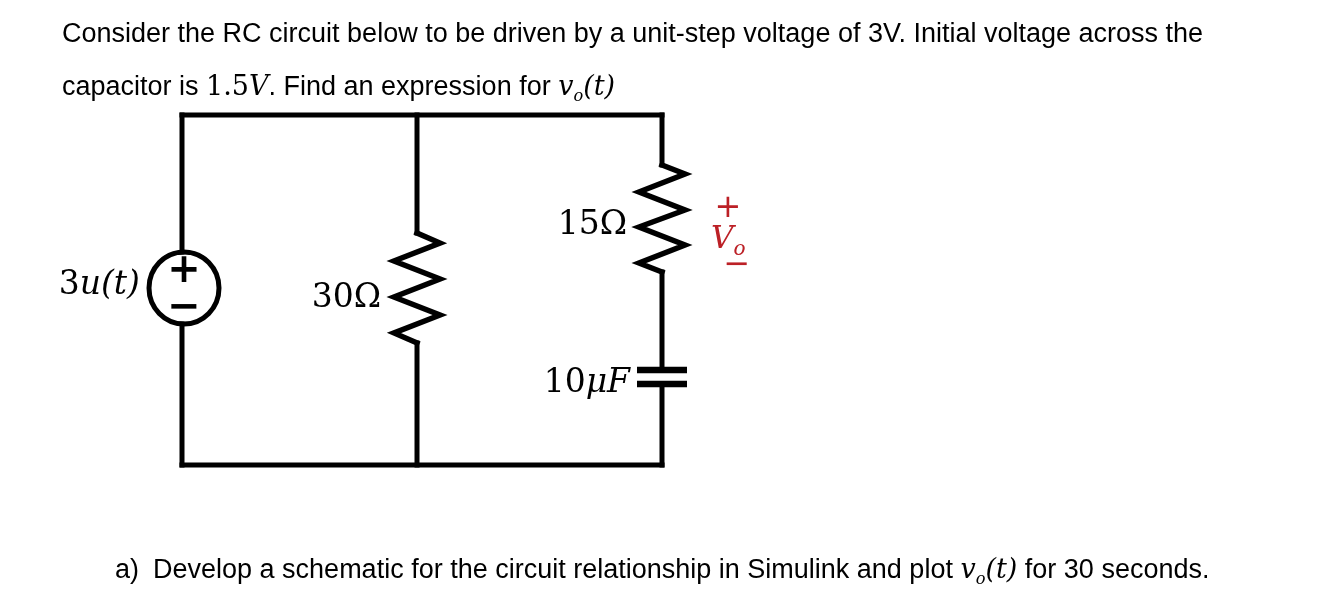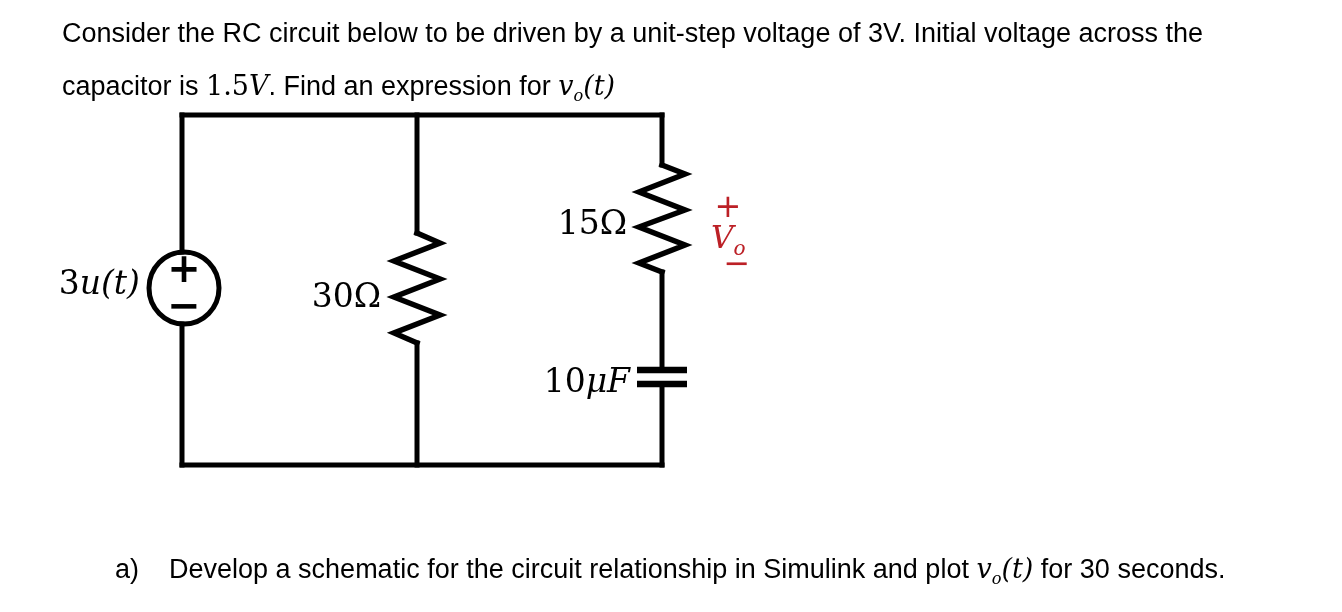--- a/index.html
+++ b/index.html
@@ -80,15 +80,15 @@
 
     <path class="plate" d="M637,270 H687"></path>
     <path class="plate" d="M637,284 H687"></path>
     <text class="clabel" x="630" y="292" text-anchor="end"><tspan>10</tspan><tspan class="it">μF</tspan></text>
 
     <text class="redsym red-label" x="728" y="117" text-anchor="middle">+</text>
     <text class="redvar red-label" x="711" y="148"><tspan>V</tspan><tspan class="tsub" dy="7">o</tspan></text>
     <text class="redsym red-label" x="737" y="174" text-anchor="middle">−</text>
   </svg>
 
-  <div class="textline" style="left:115px; top:553px;"><span>a)</span><span style="margin-left:30px;">Develop a schematic for the circuit relationship in Simulink and plot </span><span class="mi">v</span><sub class="msub">o</sub><span class="mi">(t)</span><span> for 30 seconds.</span></div>
+  <div class="textline" style="left:115px; top:553px;"><span>a)</span><span style="margin-left:14px;">Develop a schematic for the circuit relationship in Simulink and plot </span><span class="mi">v</span><sub class="msub">o</sub><span class="mi">(t)</span><span> for 30 seconds.</span></div>
 
 </div>
 
 </body></html>

